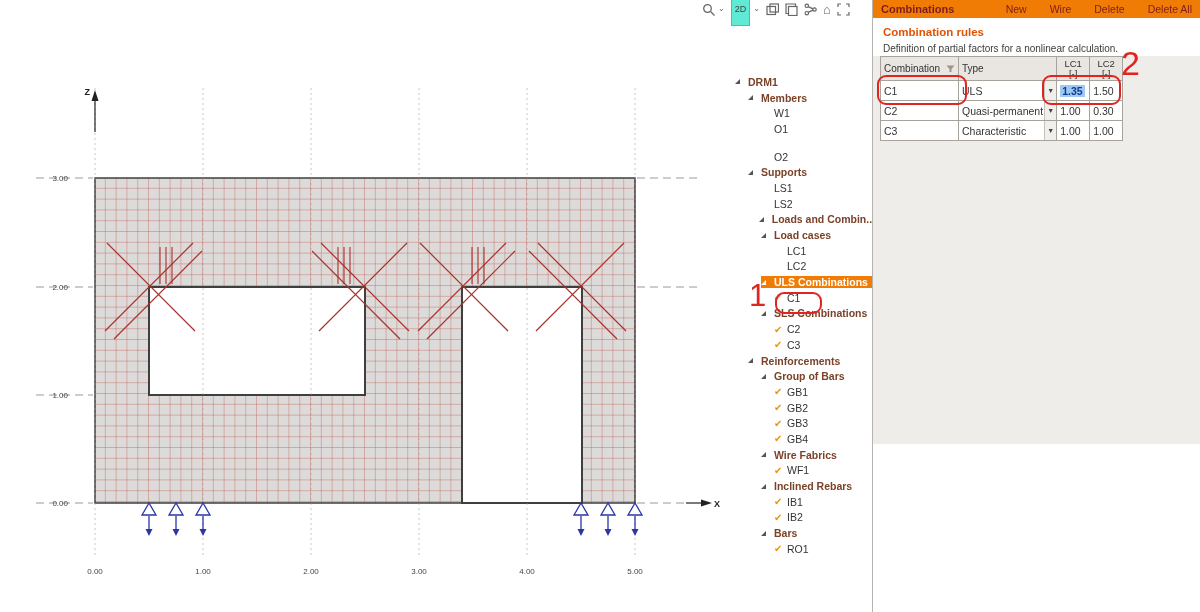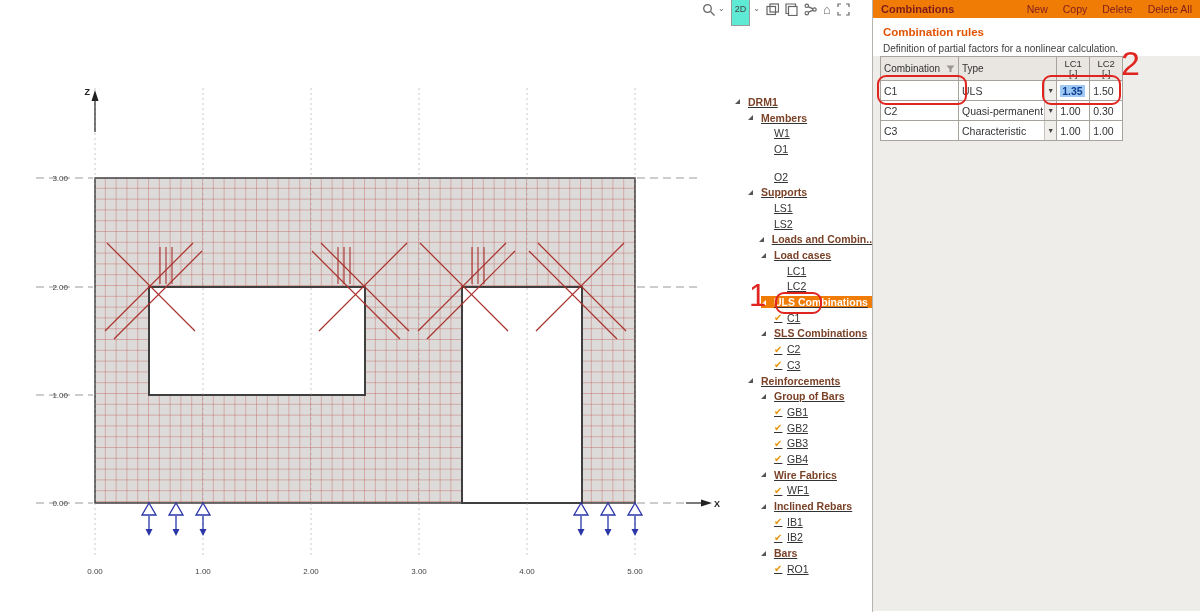--- a/index.html
+++ b/index.html
@@ -8,21 +8,21 @@
 
   
   .canvas-area{position:absolute;left:0;top:0;width:872px;height:612px;background:#fff;}
   .vp-toolbar{position:absolute;left:702px;top:1px;height:16px;display:flex;align-items:center;gap:6px;color:#666;}
   .vp-toolbar svg{display:block;}
   .vp-2d{border:1px solid #999;font-size:9px;padding:10px 3px;height:12px;line-height:12px;color:#444;background:#5eead4;}
   .chev{font-size:8px;color:#666;margin-left:-3px;line-height:1;}
   .home-glyph{font-size:13px;line-height:13px;color:#666;}
 
   
-  .tree{position:absolute;left:733px;top:94px;width:142px;text-decoration:underline;}
+  .tree{position:absolute;left:733px;top:74px;width:142px;}
   .tree-row{height:15.7px;display:flex;align-items:center;font-size:10.5px;color:#333;cursor:default;}
   .tr-wrap{display:flex;align-items:center;}
   .tr-wrap.hl{background:var(--accent-orange,#f07c05);padding-right:6px;}
   .tr-wrap.hl .lbl,.tr-wrap.hl .lbl.grp{color:#fff;}
   .arrow{width:13px;flex:none;display:flex;align-items:center;}
   .arrow::before{content:'';width:0;height:0;border-bottom:5px solid #555;border-left:5px solid transparent;}
   .tr-wrap.hl .arrow::before{border-bottom-color:#fff;}
   .spacer{width:13px;flex:none;}
   .check{width:13px;flex:none;font-size:10px;color:#e8940c;}
   .lbl{white-space:nowrap;}
@@ -32,21 +32,21 @@
   .ann-oval,.ann-box{position:absolute;border:2px solid var(--annotation-red,#e02420);border-radius:9px;pointer-events:none;z-index:9;}
   .ann-num{position:absolute;color:var(--annotation-red,#e02420);font-size:34px;line-height:1;pointer-events:none;z-index:9;}
   .ann-one{font-size:31px;}
 
   
   .right-panel{position:absolute;left:872px;top:0;width:328px;height:612px;background:#fff;
                border-left:1px solid #b7b3ae;box-sizing:border-box;}
   .panel-header{height:18px;background:var(--accent-orange,#f07c05);display:flex;align-items:center;padding:0 8px;color:#7f1d1d;}
   .panel-title{font-size:11px;font-weight:bold;flex:1;}
   .pbtn{font-size:10.5px;margin-left:15px;cursor:pointer;white-space:nowrap;}
-  .panel-body{position:relative;height:593px;}
+  .panel-body{position:relative;height:426px;}
   .panel-lower{position:absolute;left:0;right:0;top:38px;bottom:0;background:#efedea;}
   .sec-title{position:absolute;left:10px;top:8px;color:var(--section-title-orange,#e25303);font-weight:bold;font-size:11.5px;}
   .sec-sub{position:absolute;left:10px;top:25px;font-size:10px;color:#3c3c3c;white-space:nowrap;}
 
   .tbl{border-collapse:collapse;position:absolute;left:7px;top:38px;background:#fff;font-size:10.5px;
        table-layout:fixed;z-index:1;}
   .tbl th,.tbl td{border:1px solid #a7a29c;padding:0 3px;height:20px;box-sizing:border-box;text-align:left;
        font-weight:normal;white-space:nowrap;overflow:hidden;background:#fff;}
   .tbl thead th{background:#e9e6e2;height:24px;font-size:10px;position:relative;}
   .th-lc{text-align:center !important;font-size:9.5px !important;line-height:10px;padding:1px 0 !important;}
@@ -377,23 +377,23 @@
     </div>
 
   
   <div class="ann-oval" style="left:775px;top:292px;width:43px;height:18px;"></div>
   <div class="ann-num ann-one" style="left:749px;top:280px;">1</div>
 </div>
 
 <div class="right-panel">
   <div class="panel-header">
     <span class="panel-title">Combinations</span>
-    <div class="panel-buttons" style="display:flex;">
+    <div class="panel-buttons" style="display:flex;gap:8px;">
         <span class="pbtn">New</span>
-        <span class="pbtn">Copy</span>
+        <span class="pbtn">Wire</span>
         <span class="pbtn">Delete</span>
         <span class="pbtn">Delete All</span>
       </div>
   </div>
 
   <div class="panel-body">
     <div class="panel-lower"></div>
     <div class="sec-title">Combination rules</div>
     <div class="sec-sub">Definition of partial factors for a nonlinear calculation.</div>
 

